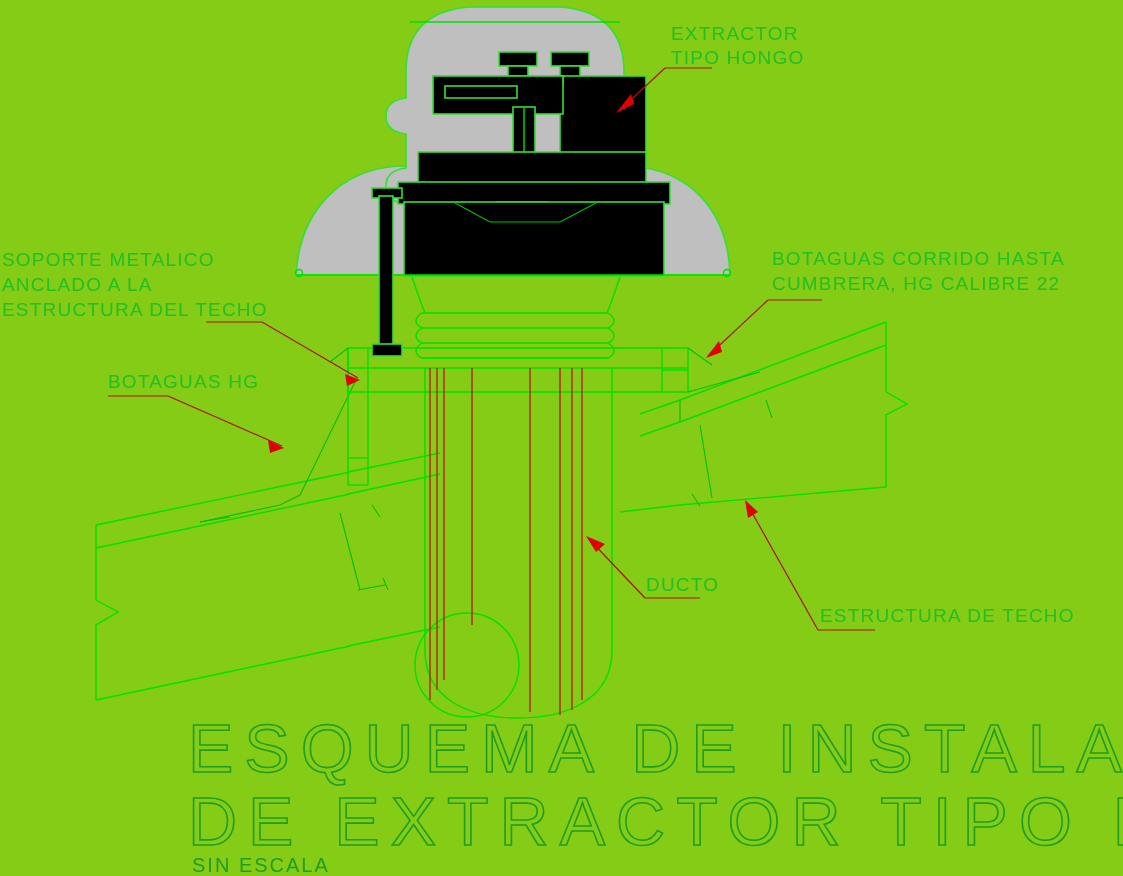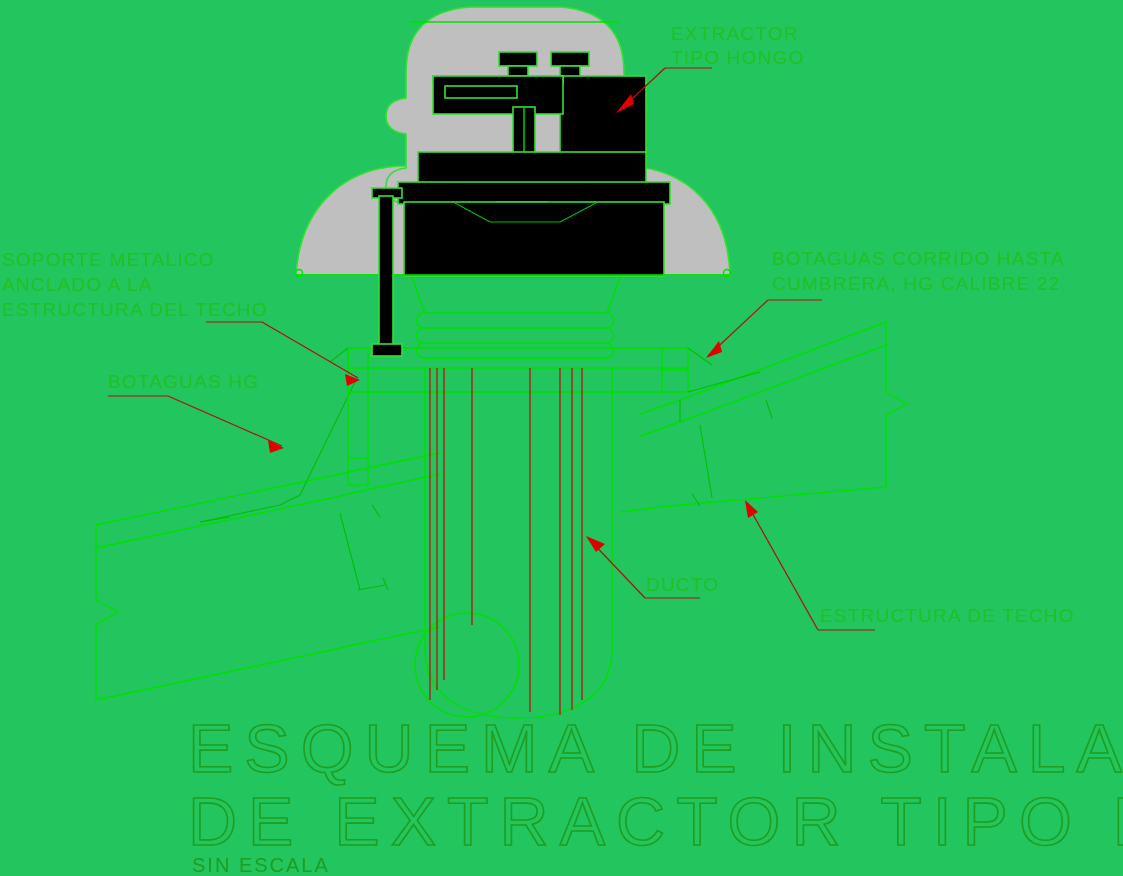--- a/index.html
+++ b/index.html
@@ -1,17 +1,17 @@
 <!DOCTYPE html>
 <html><head>
 <meta charset="utf-8">
 <style>
   html,body{margin:0;padding:0;background:#000;}
   body{width:1123px;height:876px;overflow:hidden;font-family:"Liberation Sans",sans-serif;}
-  #stage{position:relative;width:1123px;height:876px;background:#22c55e;}
+  #stage{position:relative;width:1123px;height:876px;background:#84cc16;}
   svg{display:block;}
   .ln{fill:none;stroke:#00e000;stroke-width:1.4;}
   .ln-thin{fill:none;stroke:#00c000;stroke-width:1.1;}
   .fillgray{fill:#bfbfbf;stroke:#33e033;stroke-width:1.6;}
   .blk{fill:#000000;stroke:#33e033;stroke-width:1.6;}
   .red{fill:none;stroke:#c01010;stroke-width:1.3;}
   .redleader{fill:none;stroke:#b01010;stroke-width:1.2;}
   .redfill{fill:#e00000;stroke:none;}
   .lbl{fill:#22c022;font-family:"Liberation Sans",sans-serif;font-size:19px;letter-spacing:1.2px;}
   .title{fill:none;stroke:#1f9e1f;stroke-width:1.6;font-family:"Liberation Sans",sans-serif;

